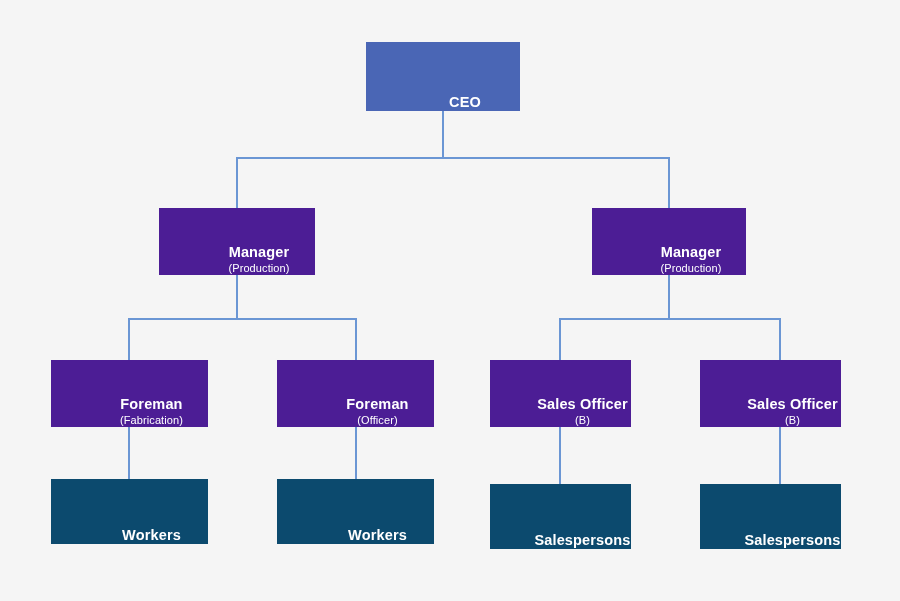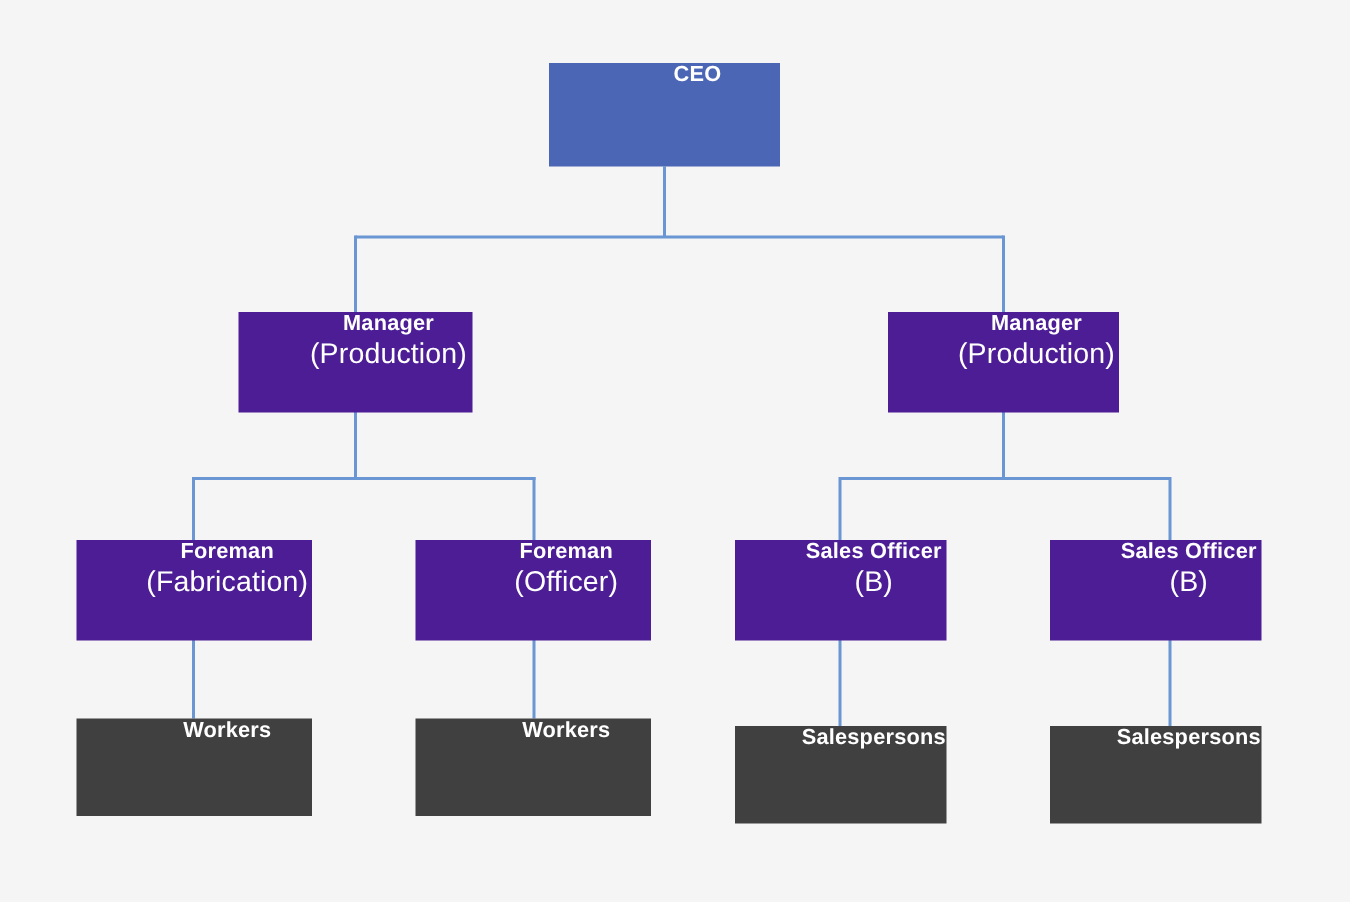--- a/index.html
+++ b/index.html
@@ -17,41 +17,41 @@
     position: relative;
     width: 900px;
     height: 601px;
   }
   .node {
     position: absolute;
     box-sizing: border-box;
     display: flex;
     flex-direction: column;
     align-items: center;
-    justify-content: flex-start;
+    justify-content: flex-end;
     color: #ffffff;
     text-align: center;
     line-height: 1.18;
     z-index: 2;
     padding-left: 44px;
   }
   .node .title {
     font-weight: bold;
     font-size: 14.5px;
     letter-spacing: 0.15px;
   }
   .node .sub {
     font-weight: normal;
-    font-size: 19px;
+    font-size: 11px;
     letter-spacing: 0.1px;
     margin-top: 1px;
   }
   .lvl-ceo   { background: #4a66b5; }
   .lvl-mid   { background: #4c1d95; }
-  .lvl-leaf  { background: #404040; }
+  .lvl-leaf  { background: #0c4a6e; }
 
   .conn {
     position: absolute;
     background: #6b96d4;
     z-index: 1;
   }
   .conn-v { width: 2px; }
   .conn-h { height: 2px; }
 </style>
 </head>

